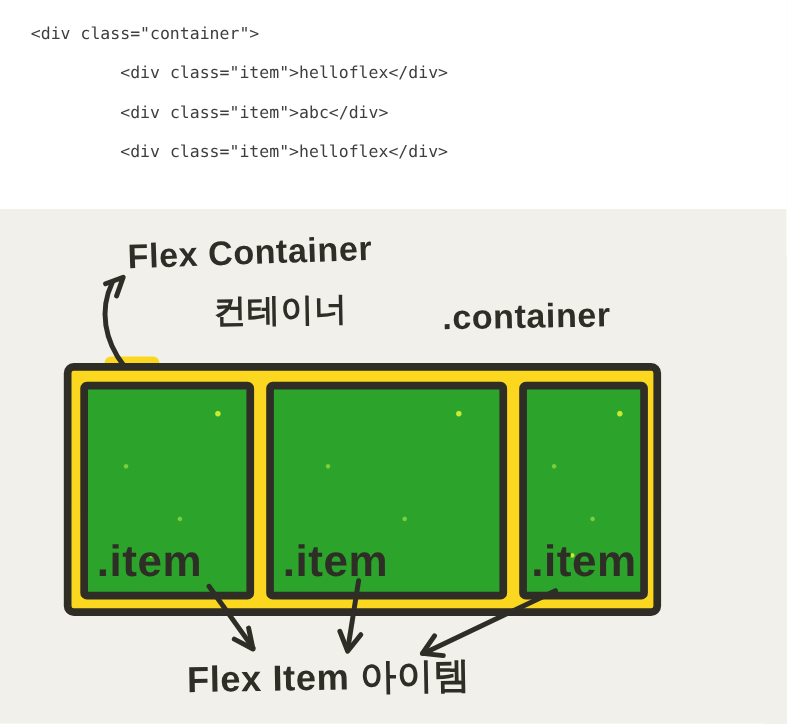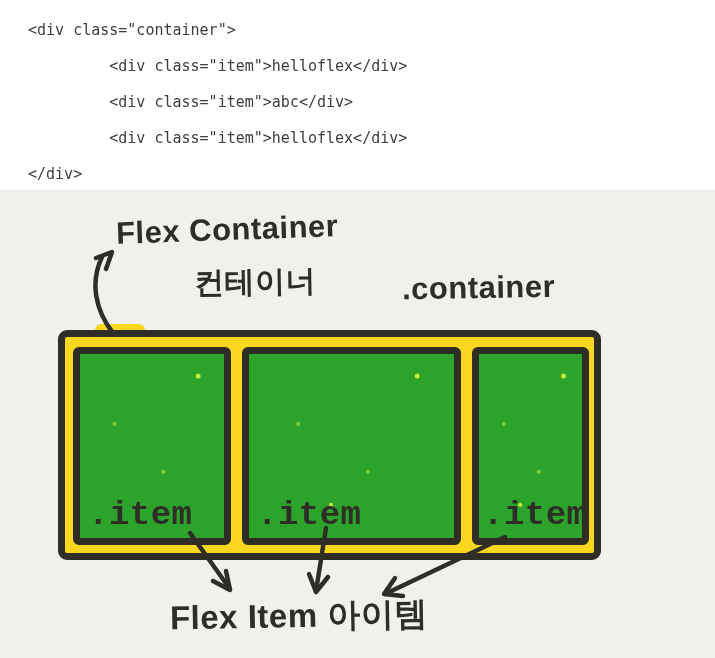--- a/index.html
+++ b/index.html
@@ -81,24 +81,23 @@
       radial-gradient(circle at 40% 82%, #cdea2f 0 1.5px, rgba(0,0,0,0) 2.5px);
     border: 7px solid var(--ink, #2e2d26);
     border-radius: 6px;
   }
   .item-1 { left: 8px;   width: 158px; }
   .item-2 { left: 177px; width: 219px; }
   .item-3 { left: 407px; width: 117px; }
   .item-label {
     position: absolute;
     left: 8px; bottom: 4px;
-    font-size: 34px;
+    font-size: 40px;
     letter-spacing: 0.5px;
     transform: none;
-    font-family: Liberation Mono, monospace;
   }
   .item-3 .item-label { left: 4px; }
 
   .arrows {
     position: absolute;
     left: 0; top: 0;
     width: 715px; height: 468px;
     pointer-events: none;
     z-index: 5;
   }
@@ -113,21 +112,20 @@
 </head>
 <body>
 
 <div class="screen">
 
   <div class="code-panel">
     <span class="code-line">&lt;div class="container"&gt;</span>
     <span class="code-line">	&lt;div class="item"&gt;helloflex&lt;/div&gt;</span>
     <span class="code-line">	&lt;div class="item"&gt;abc&lt;/div&gt;</span>
     <span class="code-line">	&lt;div class="item"&gt;helloflex&lt;/div&gt;</span>
-    <span class="code-line">&lt;/div&gt;</span>
   </div>
 
   <div class="canvas">
 
     <div class="hw label-flex-container">Flex Container</div>
     <div class="hw label-ko-container">컨테이너</div>
     <div class="hw label-container-class">.container</div>
 
     <div class="yellow-overshoot"></div>
 

